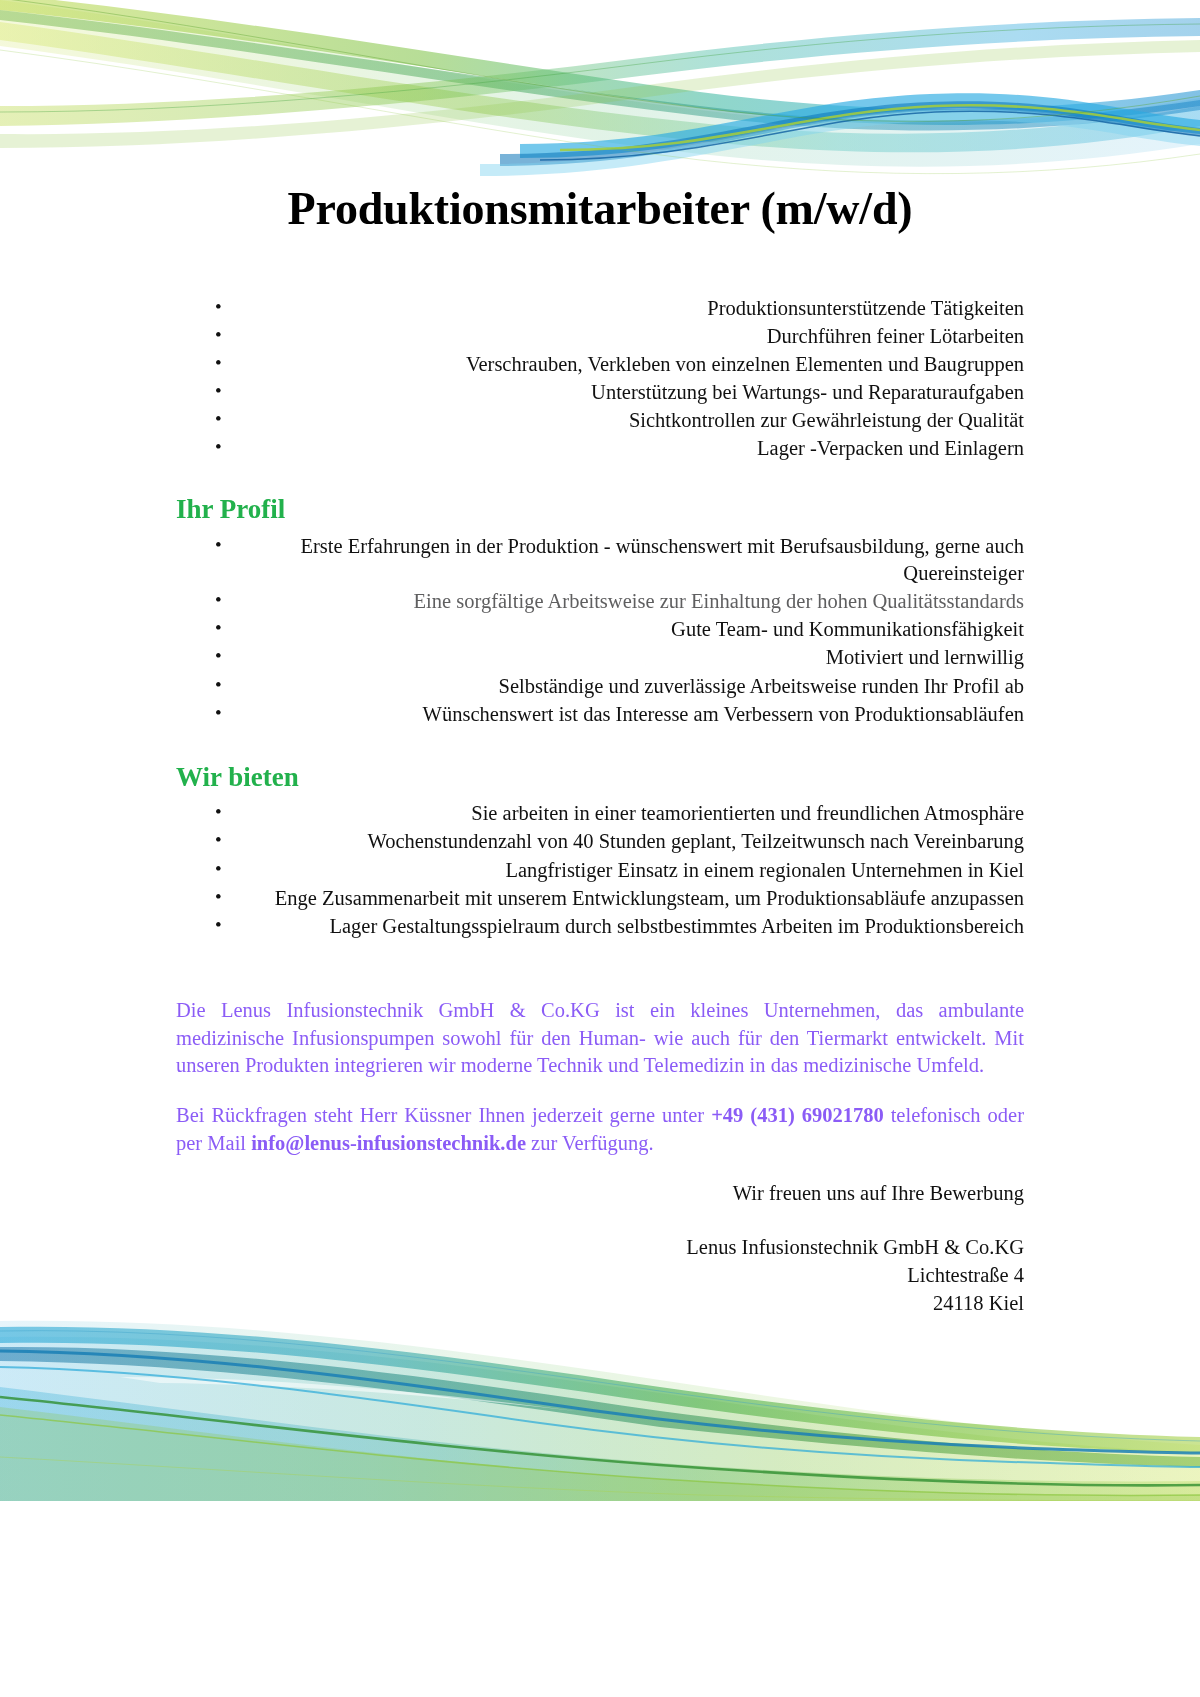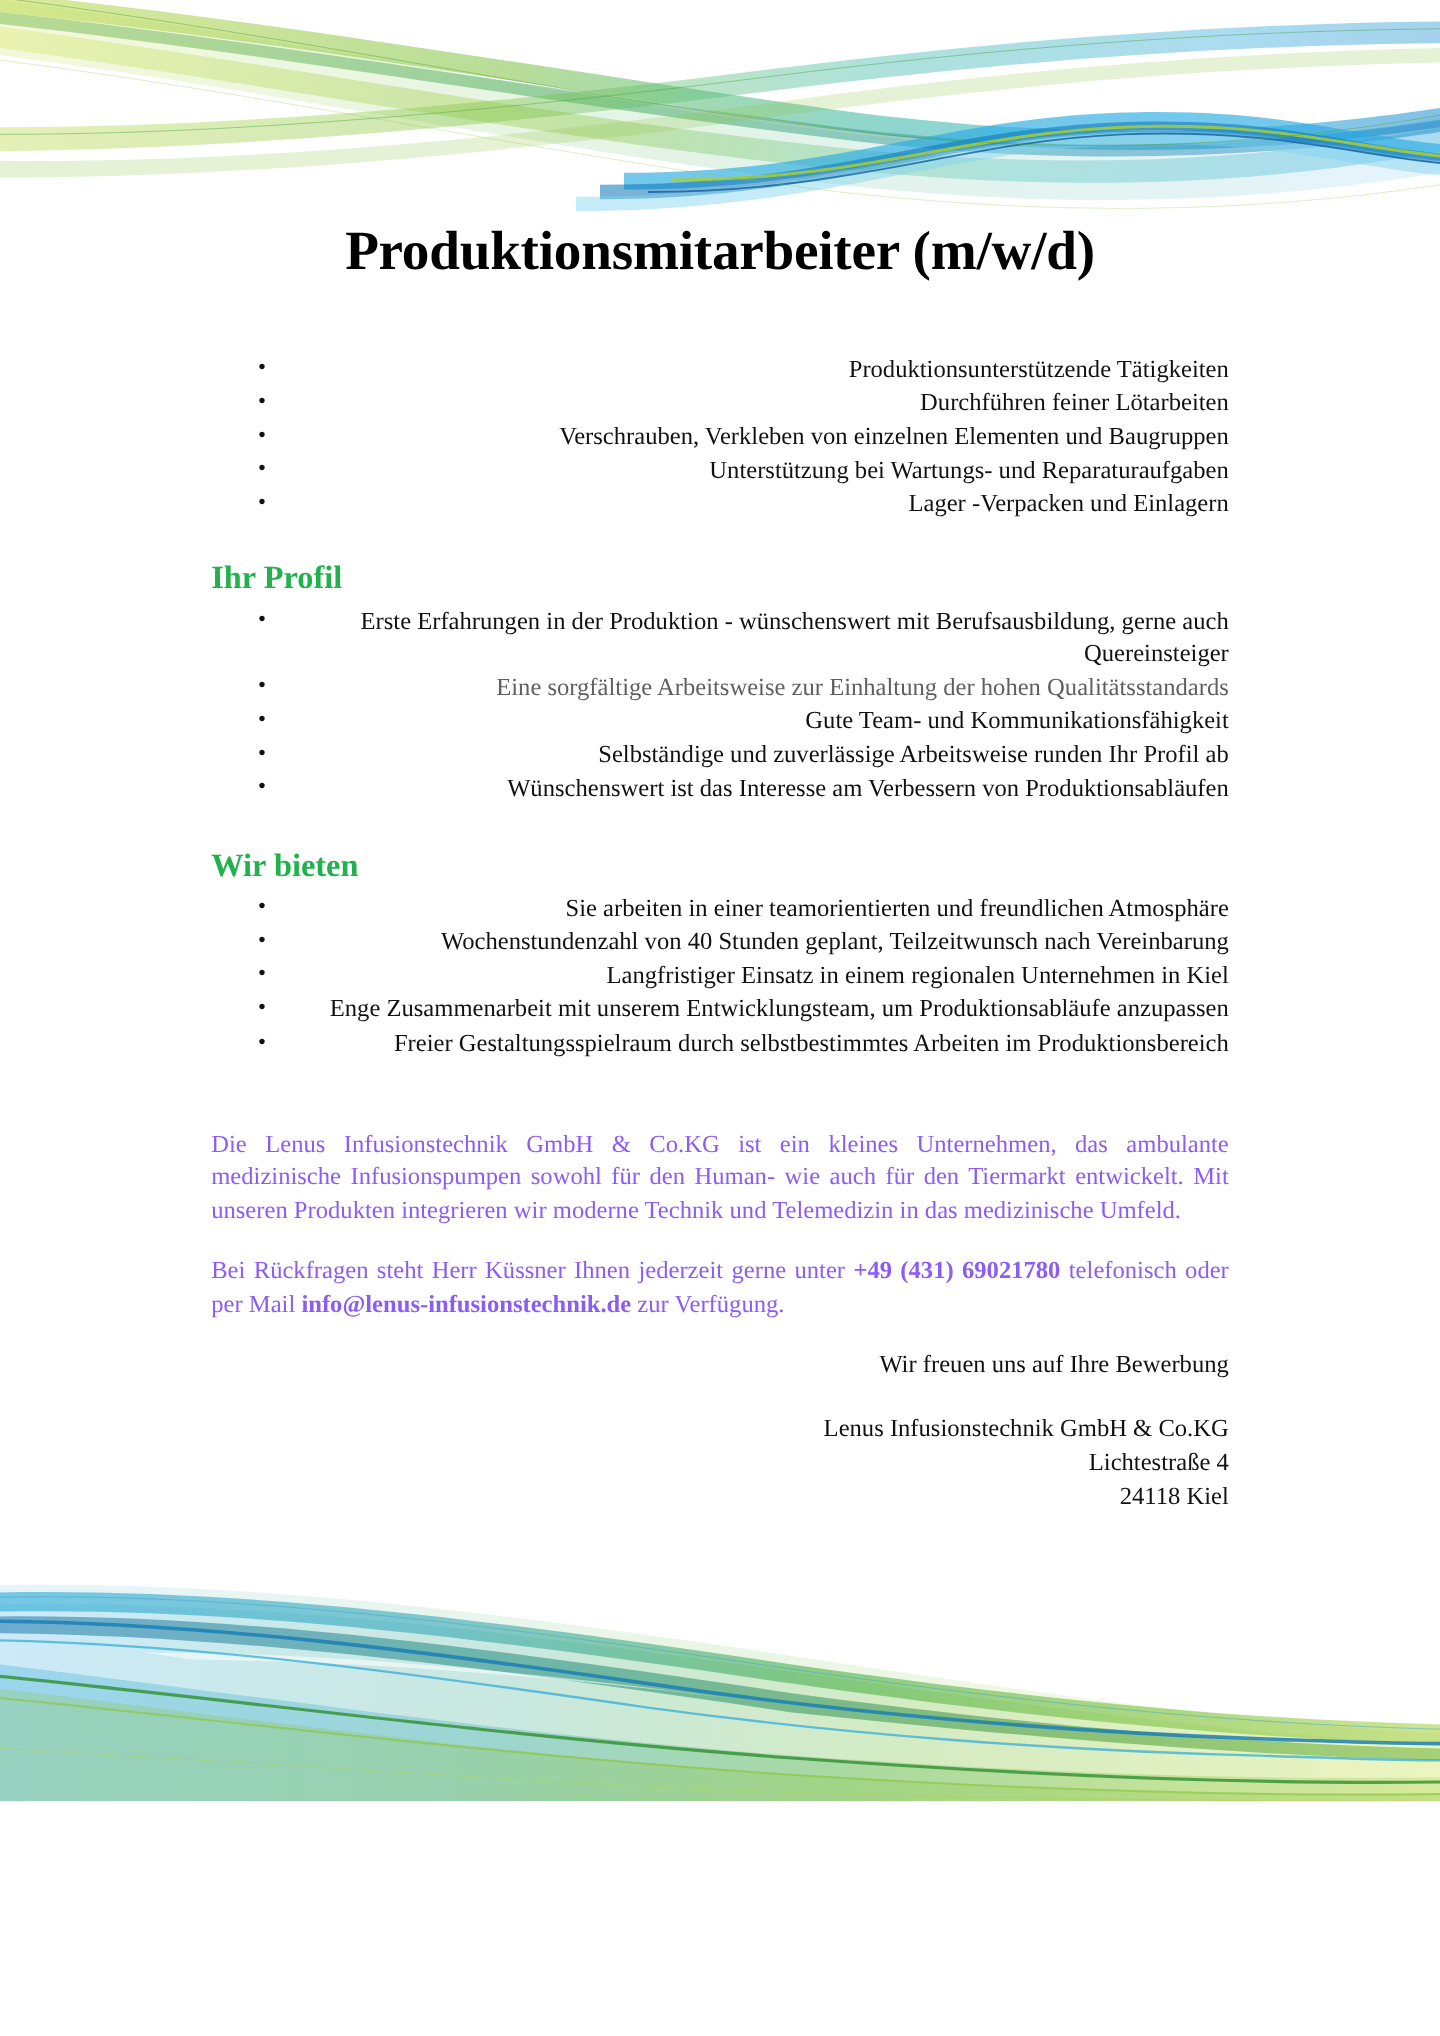--- a/index.html
+++ b/index.html
@@ -181,43 +181,45 @@
     <h1 class="doc-title">Produktionsmitarbeiter (m/w/d)</h1>
 
     <div class="body-col">
 
       <section class="section sec-aufgaben">
         <ul class="bullets">
           <li>Produktionsunterstützende Tätigkeiten</li>
           <li>Durchführen feiner Lötarbeiten</li>
           <li>Verschrauben, Verkleben von einzelnen Elementen und Baugruppen</li>
           <li>Unterstützung bei Wartungs- und Reparaturaufgaben</li>
+          <li>Sichtkontrollen zur Gewährleistung der Qualität</li>
           <li>Lager -Verpacken und Einlagern</li>
         </ul>
       </section>
 
       <section class="section sec-profil">
         <h2 class="section-heading">Ihr Profil</h2>
         <ul class="bullets">
           <li>Erste Erfahrungen in der Produktion - wünschenswert mit Berufsausbildung, gerne auch Quereinsteiger</li>
           <li class="muted">Eine sorgfältige Arbeitsweise zur Einhaltung der hohen Qualitätsstandards</li>
           <li>Gute Team- und Kommunikationsfähigkeit</li>
+          <li>Motiviert und lernwillig</li>
           <li>Selbständige und zuverlässige Arbeitsweise runden Ihr Profil ab</li>
           <li>Wünschenswert ist das Interesse am Verbessern von Produktionsabläufen</li>
         </ul>
       </section>
 
       <section class="section sec-bieten">
         <h2 class="section-heading">Wir bieten</h2>
         <ul class="bullets">
           <li>Sie arbeiten in einer teamorientierten und freundlichen Atmosphäre</li>
           <li>Wochenstundenzahl von 40 Stunden geplant, Teilzeitwunsch nach Vereinbarung</li>
           <li>Langfristiger Einsatz in einem regionalen Unternehmen in Kiel</li>
           <li>Enge Zusammenarbeit mit unserem Entwicklungsteam, um Produktionsabläufe anzupassen</li>
-          <li>Freier Gestaltungsspielraum durch selbstbestimmtes Arbeiten im Produktionsbereich</li>
+          <li>Lager Gestaltungsspielraum durch selbstbestimmtes Arbeiten im Produktionsbereich</li>
         </ul>
       </section>
 
       <div class="para-block">
 
         <p class="para">Die Lenus Infusionstechnik GmbH &amp; Co.KG ist ein kleines Unternehmen, das ambulante medizinische Infusionspumpen sowohl für den Human- wie auch für den Tiermarkt entwickelt. Mit unseren Produkten integrieren wir moderne Technik und Telemedizin in das medizinische Umfeld.</p>
 
         <p class="para last"><span>Bei Rückfragen steht Herr Küssner Ihnen jederzeit gerne unter </span><b>+49 (431) 69021780</b><span> telefonisch oder per Mail </span><b>info@lenus-infusionstechnik.de</b><span> zur Verfügung.</span></p>
 
         <div class="gap-closing">

